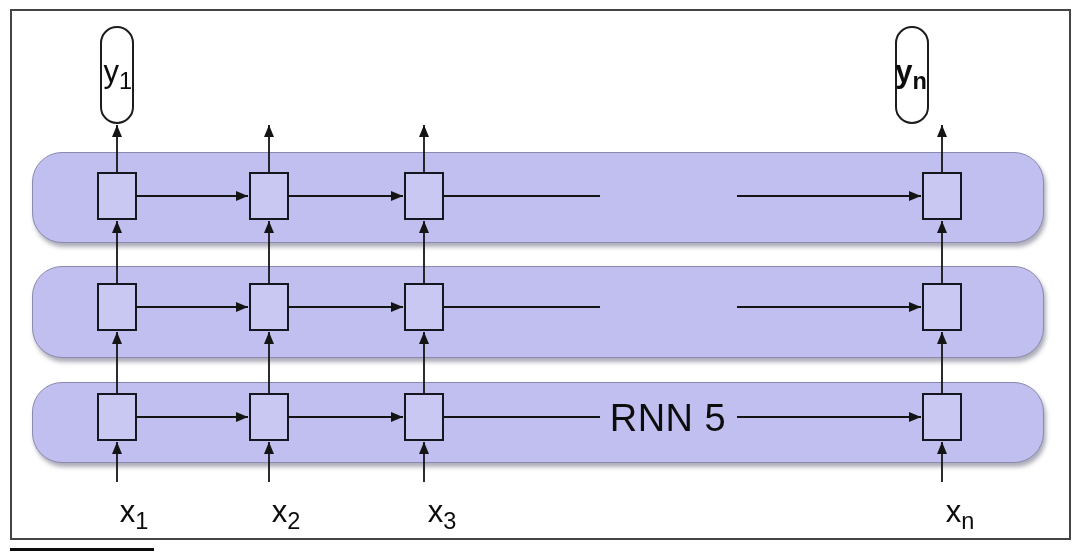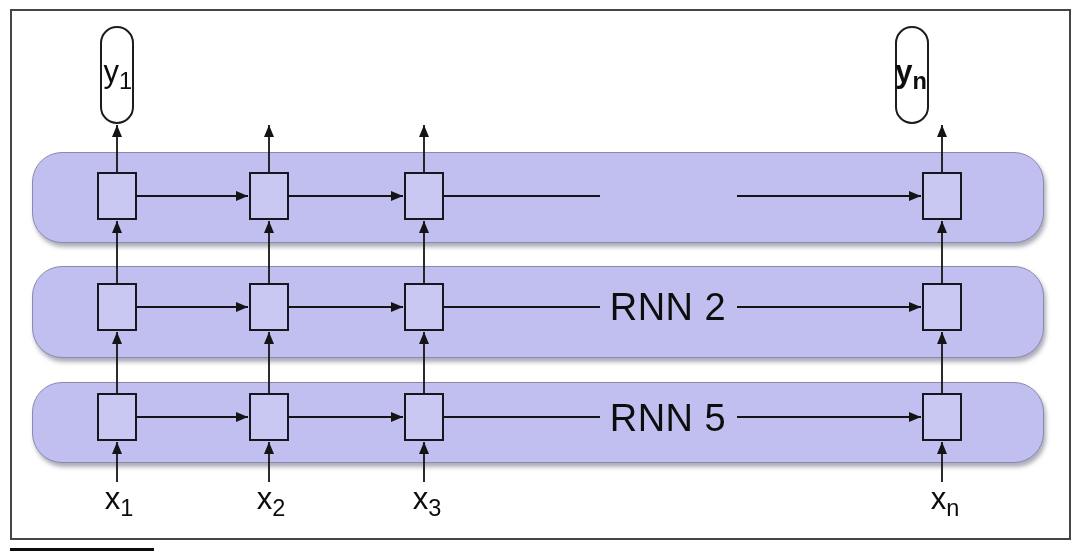--- a/index.html
+++ b/index.html
@@ -37,22 +37,22 @@
   .row-r3{top:172px;} .row-r2{top:283px;} .row-r1{top:393px;}
   .pill{
     position:absolute; top:26px; width:34px; height:98px; box-sizing:border-box;
     background:var(--pill-fill); border:2px solid var(--pill-border); border-radius:17px;
     display:flex; align-items:center; justify-content:flex-end; z-index:5;
   }
   #pill-1{left:100px;} #pill-2{left:252px;} #pill-3{left:407px;} #pill-4{left:895px;font-weight:bold;}
   .node-text{font-size:31px; line-height:1; white-space:nowrap;}
   .sub{font-size:0.76em; vertical-align:-0.28em;}
   .xlabel{
-    position:absolute; top:483px; transform:translateX(-50%);
-    font-size:31px; line-height:1; white-space:nowrap; z-index:5;
+    position:absolute; top:496px; transform:translateX(-50%);
+    font-size:31px; line-height:1; white-space:nowrap; z-index:5;margin-left:15px;
   }
   #xlabel-1{left:119px;} #xlabel-2{left:271px;} #xlabel-3{left:427px;} #xlabel-4{left:945px;}
   #arrows{position:absolute; left:0; top:0; width:1080px; height:558px; z-index:4; pointer-events:none;}
   #arrows path.ln{stroke:var(--line); stroke-width:1.8; fill:none;}
   #arrowhead path{fill:var(--line);}
   #footnote-rule{position:absolute; left:10px; top:548px; width:144px; height:3px; background:#0c0c0c;}
 </style>
 </head>
 <body>
 
@@ -109,21 +109,20 @@
       <path class="ln" d="M737,307 L921,307" marker-end="url(#arrowhead)"></path>
     </g>
     <g>
       <path class="ln" d="M137,417 L248,417" marker-end="url(#arrowhead)"></path>
       <path class="ln" d="M289,417 L403,417" marker-end="url(#arrowhead)"></path>
       <path class="ln" d="M444,417 L600,417"></path>
       <path class="ln" d="M737,417 L921,417" marker-end="url(#arrowhead)"></path>
     </g>
   </svg>
 
-  <div class="rnn-label" id="label-rnn2">RNN 2</div>
   <div class="rnn-label" id="label-rnn1">RNN 5</div>
 
   <div class="cell col1 row-r3"></div>
   <div class="cell col2 row-r3"></div>
   <div class="cell col3 row-r3"></div>
   <div class="cell col4 row-r3"></div>
   <div class="cell col1 row-r2"></div>
   <div class="cell col2 row-r2"></div>
   <div class="cell col3 row-r2"></div>
   <div class="cell col4 row-r2"></div>

